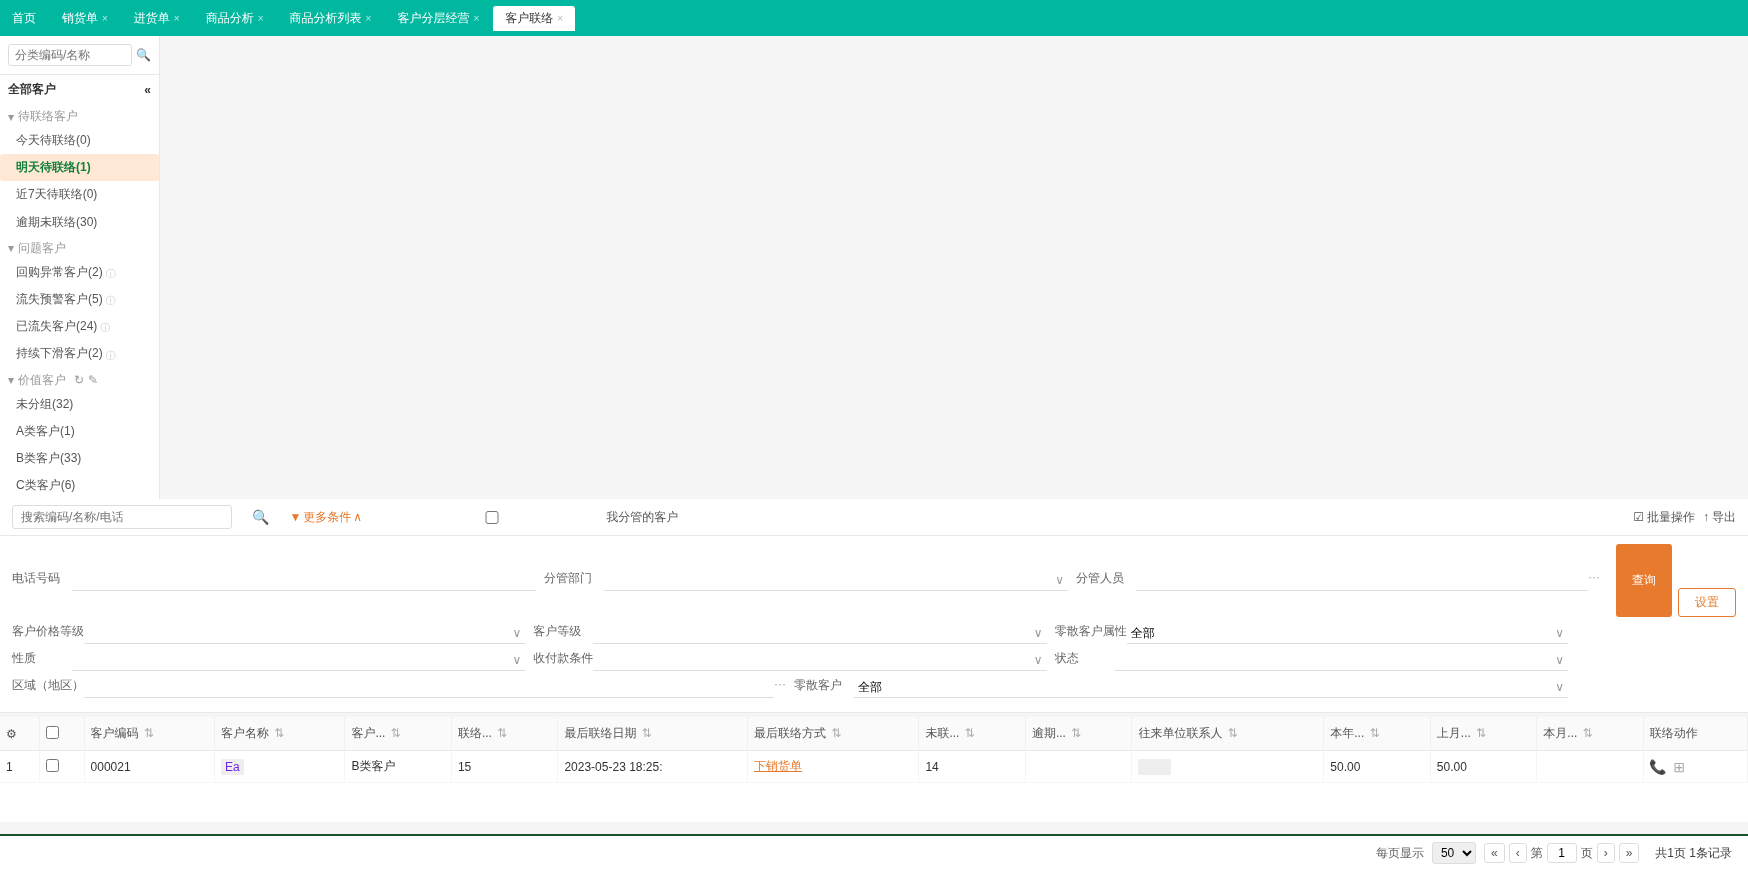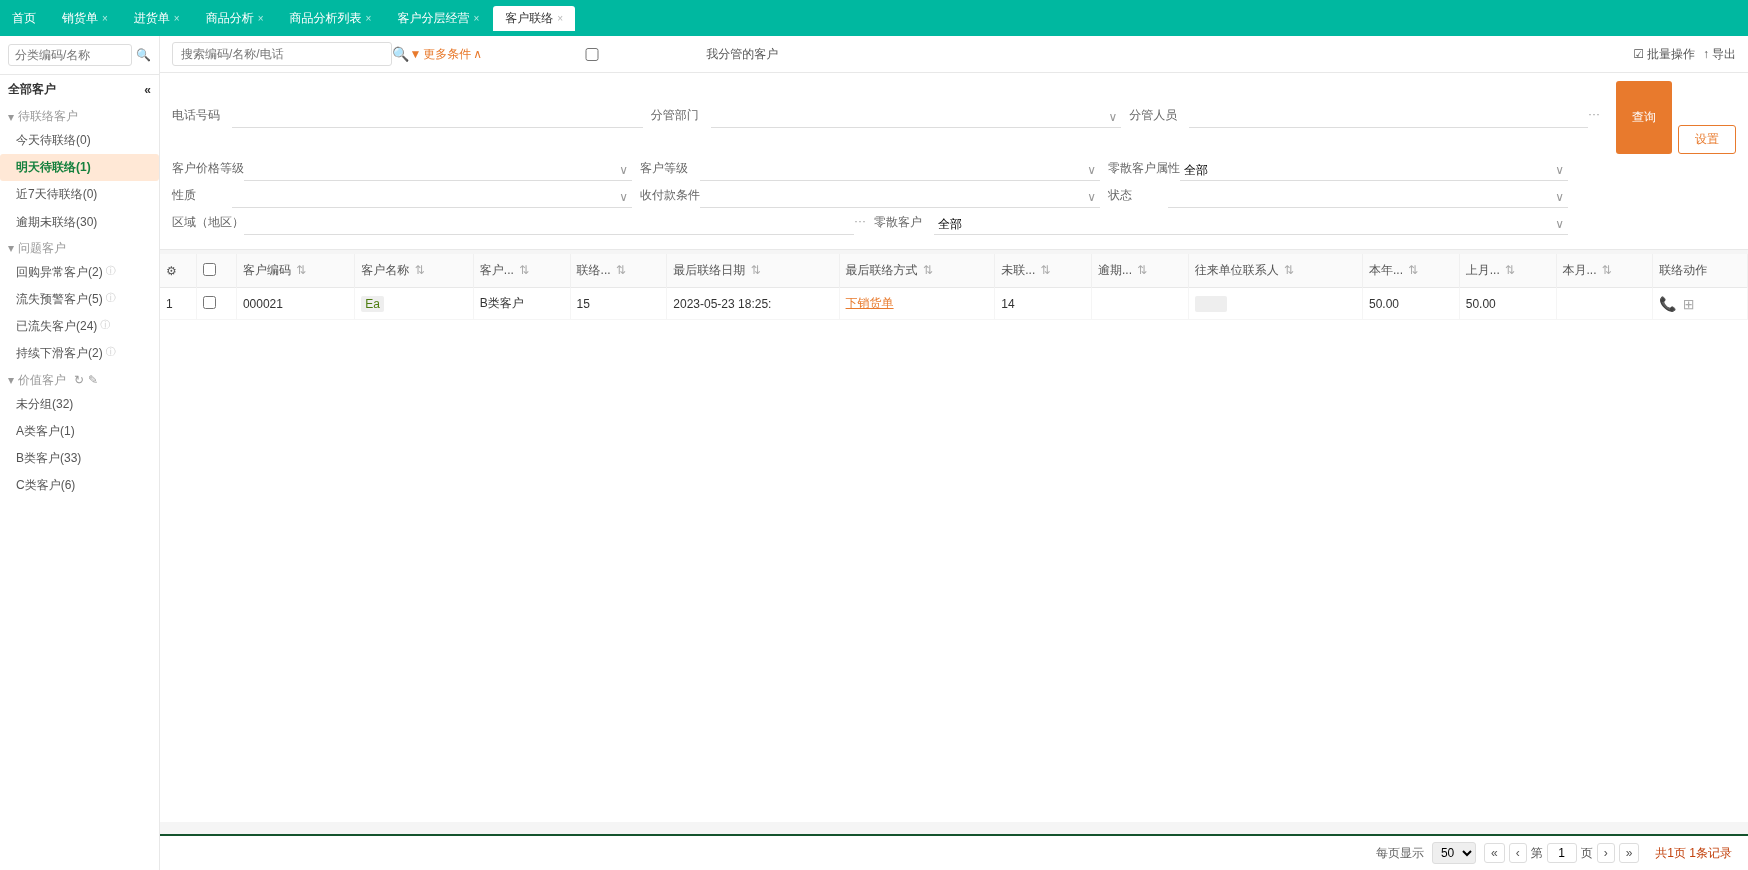--- a/index.html
+++ b/index.html
@@ -26,20 +26,21 @@
       gap: 4px;
     }
     .nav-item.active { background: #fff; color: #333; }
     .nav-item .close-icon { font-size: 10px; color: inherit; opacity: 0.7; }
     .nav-item.active .close-icon { color: #999; }
 
     
     .main-layout {
       display: flex;
       height: calc(870px - 36px);
+      flex-direction: column;
     }
 
     
     .sidebar {
       width: 160px;
       background: #fff;
       border-right: 1px solid #e8e8e8;
       overflow-y: auto;
       flex-shrink: 0;
     }
@@ -76,39 +77,39 @@
       gap: 4px;
     }
     .sidebar-item {
       padding: 4px 8px 4px 16px;
       cursor: pointer;
       color: #555;
       border-radius: 3px;
       line-height: 1.6;
     }
     .sidebar-item.active { background: #ffe8d6; color: #15803d; font-weight: bold; }
-    .sidebar-item.has-info { display: flex; align-items: flex-start; gap: 3px; }
+    .sidebar-item.has-info { display: flex; align-items: flex-end; gap: 3px; }
     .info-icon { color: #ccc; font-size: 10px; }
 
     
     .content-area {
       flex: 1;
       display: flex;
       flex-direction: column;
       overflow: hidden;
     }
 
     
     .filter-bar {
       background: #fff;
       border-bottom: 1px solid #e8e8e8;
       padding: 6px 12px;
       display: flex;
       align-items: center;
-      gap: 0;
+      gap: 20px;
     }
     .filter-bar input {
       border: 1px solid #ddd;
       border-radius: 3px;
       padding: 4px 8px;
       width: 220px;
       font-size: 12px;
       outline: none;
     }
     .filter-bar .search-btn {
@@ -298,21 +299,21 @@
     .page-btn:disabled { color: #ccc; cursor: default; }
     .page-input {
       border: 1px solid #ddd;
       border-radius: 3px;
       padding: 2px 4px;
       width: 30px;
       text-align: center;
       font-size: 12px;
       outline: none;
     }
-    .total-info { color: #c2410c; margin-left: 8px; }
+    .total-info { color: #404040; margin-left: 8px; }
 
     .scrollbar-area {
       height: 8px;
       background: #f5f5f5;
       overflow-x: auto;
     }
     .scrollbar-inner {
       height: 1px;
       width: 600px;
     }
@@ -564,21 +565,21 @@
             <th>本月... <span class="sort-icon">⇅</span></th>
             <th>联络动作</th>
           </tr>
         </thead>
         <tbody id="table-body">
 
         <tr>
     <td>1</td>
     <td><input type="checkbox" style=""></td>
     <td>000021</td>
-    <td><span style="background:#eee;color:#4d7c0f;border-radius:2px;padding:1px 4px;">Ea</span></td>
+    <td><span style="background:#eee;color:#6d28d9;border-radius:2px;padding:1px 4px;">Ea</span></td>
     <td>B类客户</td>
     <td>15</td>
     <td>2023-05-23 18:25:</td>
     <td><span class="td-link">下销货单</span></td>
     <td>14</td>
     <td></td>
     <td><span style="background:#eee;color:#aaa;border-radius:2px;padding:1px 8px;">&nbsp;&nbsp;&nbsp;&nbsp;&nbsp;</span></td>
     <td>50.00</td>
     <td>50.00</td>
     <td></td>

